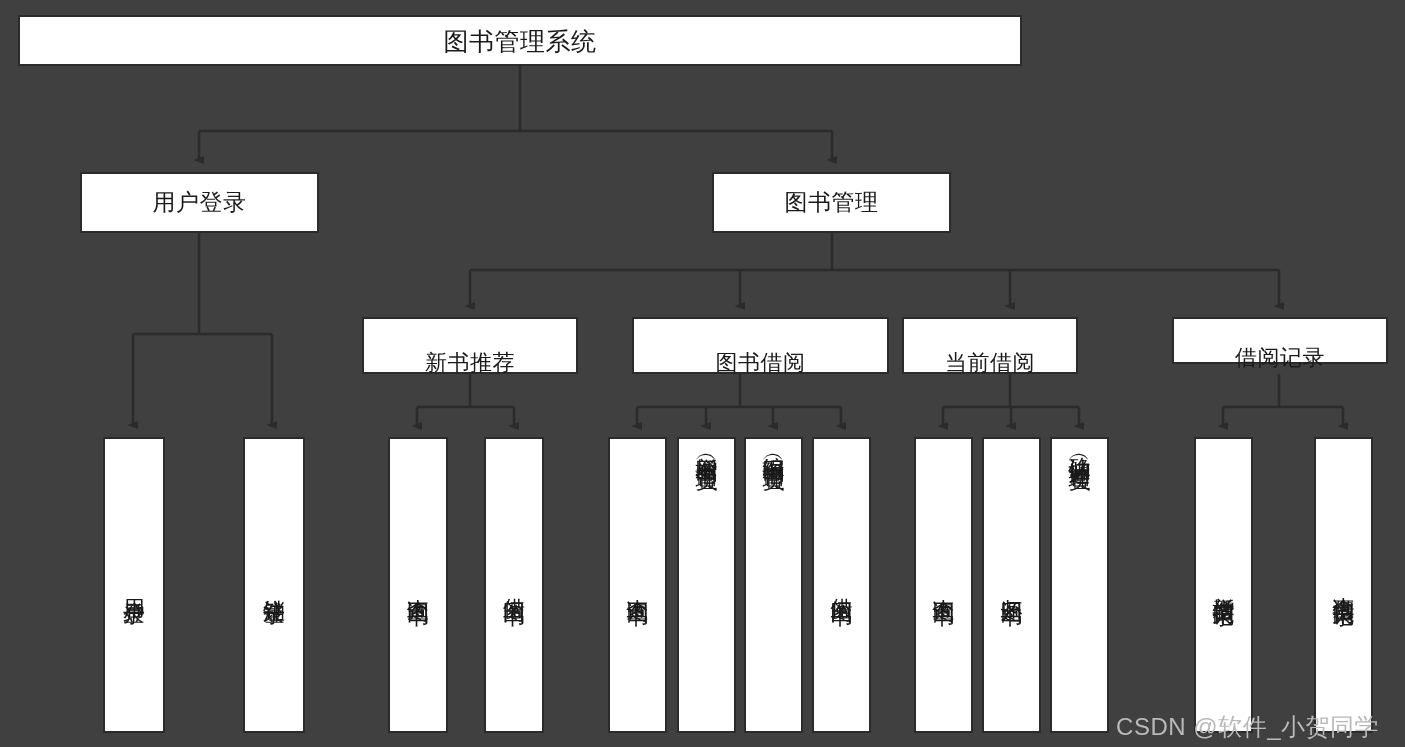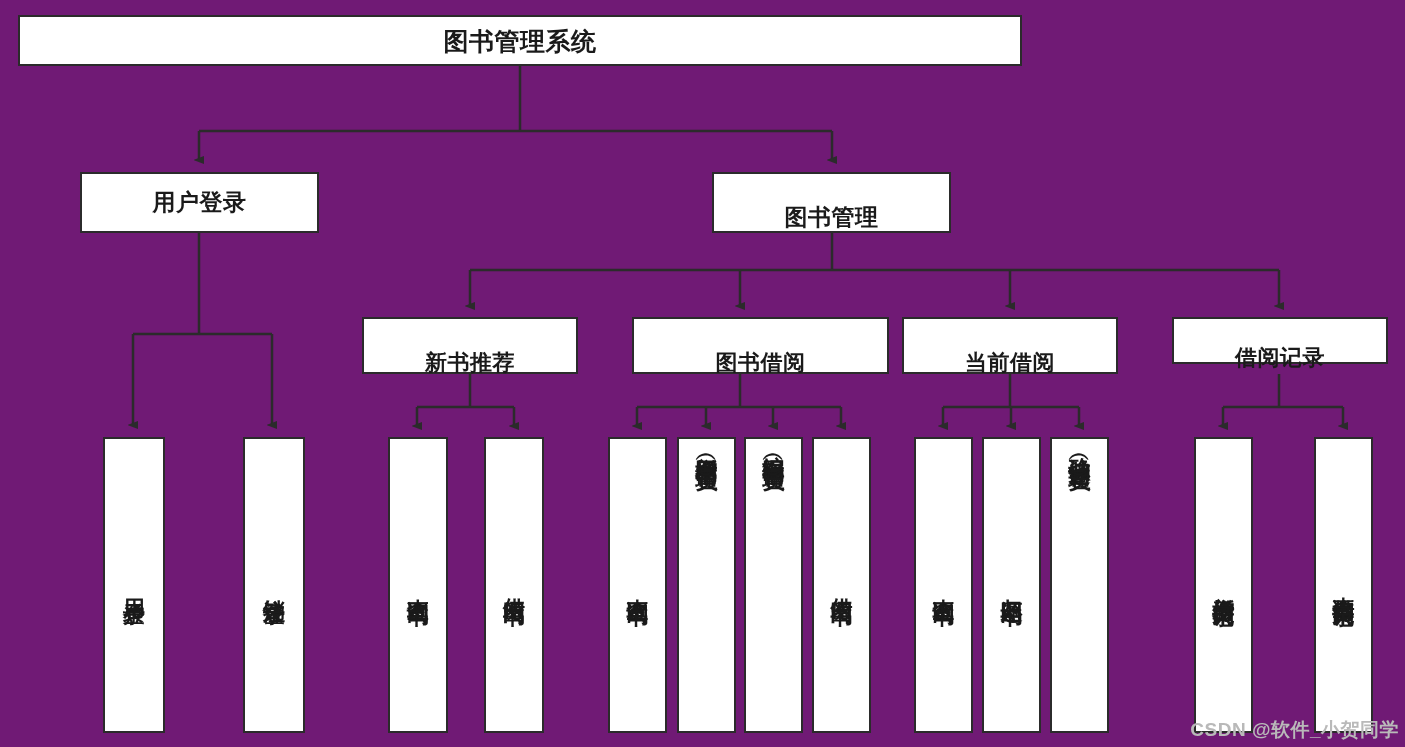--- a/index.html
+++ b/index.html
@@ -7,23 +7,22 @@
     padding: 0;
     background: #ffffff;
   }
   body {
     font-family: "Liberation Sans", "DejaVu Sans", sans-serif;
   }
   #canvas {
     position: relative;
     width: 1405px;
     height: 747px;
-    background: #701a75;
+    background: #404040;
     overflow: hidden;
-    font-weight: bold;
   }
   #diagram-svg {
     position: absolute;
     left: 0;
     top: 0;
     width: 1405px;
     height: 747px;
   }
   .node-box {
     position: absolute;
@@ -57,23 +56,23 @@
     font-size: 22px;
     line-height: 1.18;
     letter-spacing: 2px;
     white-space: nowrap;
     margin: 0 auto;
   }
   .leaf-mid .node-label { align-self: center; }
 
   #watermark {
     position: absolute;
-    right: 6px;
+    right: 26px;
     bottom: 4px;
-    font-size: 19px;
+    font-size: 24px;
     color: #b9b9b9;
     white-space: nowrap;
     letter-spacing: 0.5px;
     pointer-events: none;
   }
 </style>
 </head>
 <body>
 
 <div id="canvas">
@@ -128,31 +127,31 @@
     </g>
   </svg>
 
   <div class="node-box node-root" style="left:18px; top:15px; width:1004px; height:51px;">
     <span class="node-label">图书管理系统</span>
   </div>
 
   <div class="node-box node-lvl1" style="left:80px; top:172px; width:239px; height:61px;">
     <span class="node-label">用户登录</span>
   </div>
-  <div class="node-box node-lvl1" style="left:712px; top:172px; width:239px; height:61px;align-items:flex-end;">
+  <div class="node-box node-lvl1" style="left:712px; top:172px; width:239px; height:61px;">
     <span class="node-label">图书管理</span>
   </div>
 
   <div class="node-box node-lvl2" style="left:362px; top:317px; width:216px; height:57px;">
     <span class="node-label">新书推荐</span>
   </div>
   <div class="node-box node-lvl2" style="left:632px; top:317px; width:257px; height:57px;">
     <span class="node-label">图书借阅</span>
   </div>
-  <div class="node-box node-lvl2" style="left:902px; top:317px; width:216px; height:57px;">
+  <div class="node-box node-lvl2" style="left:902px; top:317px; width:176px; height:57px;">
     <span class="node-label">当前借阅</span>
   </div>
   <div class="node-box node-lvl2" style="left:1172px; top:317px; width:216px; height:47px;">
     <span class="node-label">借阅记录</span>
   </div>
 
   <div class="node-box node-leaf leaf-mid" style="left:103px; top:437px; width:62px; height:296px;">
     <span class="node-label">用户登录</span>
   </div>
   <div class="node-box node-leaf leaf-mid" style="left:243px; top:437px; width:62px; height:296px;">

